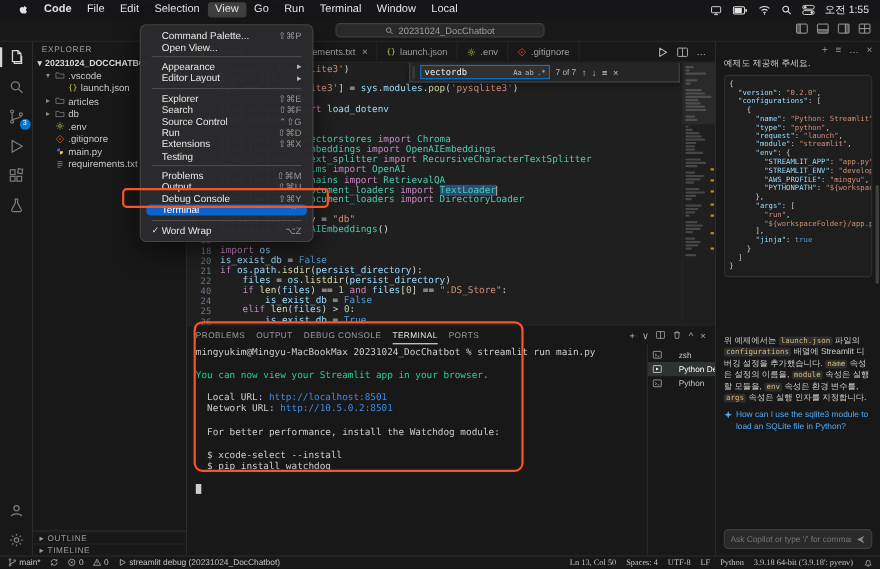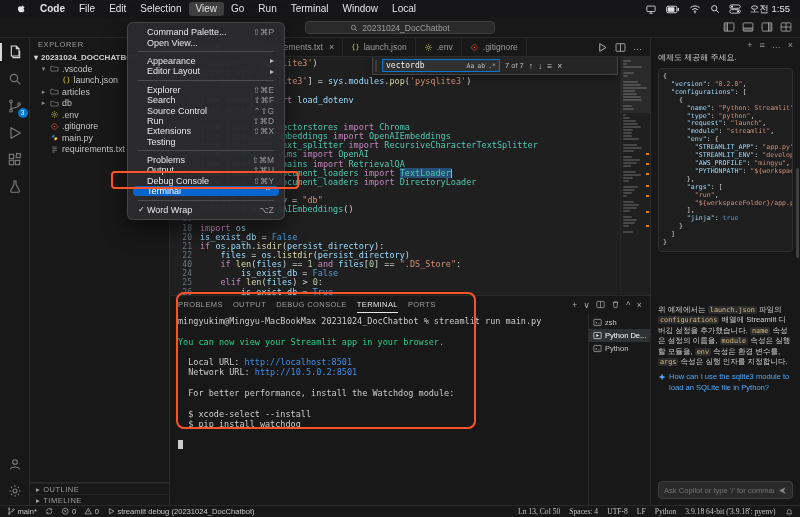--- a/index.html
+++ b/index.html
@@ -84,21 +84,21 @@
   .p-tab { display:flex; align-items:center; border-bottom:1px solid transparent; white-space:nowrap; }
   .p-tab.active { color:#e7e7e7; border-bottom-color:#e7e7e7; }
   .panel-actions { margin-left:auto; display:flex; align-items:center; gap:6px; color:#b0b0b0; font-size:8.5px; }
   .panel-actions svg { width:9px; height:9px; display:block; }
   .panel-body { flex:1; display:flex; min-height:0; }
   .term { flex:1; min-width:0; padding:3px 0 0 8px; font-family:"DejaVu Sans Mono", monospace; font-size:8.5px; line-height:10.3px; white-space:pre; overflow:hidden; }
   .t-row { height:10.3px; }
   .t-fg{color:#cccccc}.t-green{color:#23d18b}.t-blue{color:#3b8eea}
   .t-cursor{display:inline-block;width:5px;height:9px;background:#cccccc;}
   .term-list { width:62px; border-left:1px solid #2a2a2a; padding-top:3px; font-size:7.5px; color:#c5c5c5; }
-  .term-item { height:13px; display:flex; align-items:center; gap:3px; padding:0 4px; white-space:nowrap; overflow:hidden; }
+  .term-item { height:13px; display:flex; align-items:center; gap:15px; padding:0 4px; white-space:nowrap; overflow:hidden; }
   .term-item.selected { background:#2f3233; color:#ffffff; }
   .term-item svg { width:9px; height:9px; flex:none; }
 
   
   .chat { width:150px; background:#181818; border-left:1px solid #2a2a2a; display:flex; flex-direction:column; overflow:hidden; position:relative; }
   .chat-header { height:14px; display:flex; align-items:center; justify-content:flex-end; gap:7px; padding:0 7px; color:#9d9d9d; font-size:9px; flex:none; }
   .chat-body { flex:1; min-height:0; padding:0 7px; display:flex; flex-direction:column; gap:5px; overflow:hidden; }
   .chat-context { font-size:8px; color:#cfcfcf; white-space:nowrap; overflow:hidden; flex:none; }
   .chat-code { flex:none; background:#1e1e1e; border:1px solid #303030; border-radius:4px; padding:4px; font-family:"DejaVu Sans Mono", monospace; font-size:6.6px; line-height:7.9px; white-space:pre; overflow:hidden; color:#d4d4d4; }
   .chat-para { font-size:7.6px; line-height:10.4px; color:#cfcfcf; }

